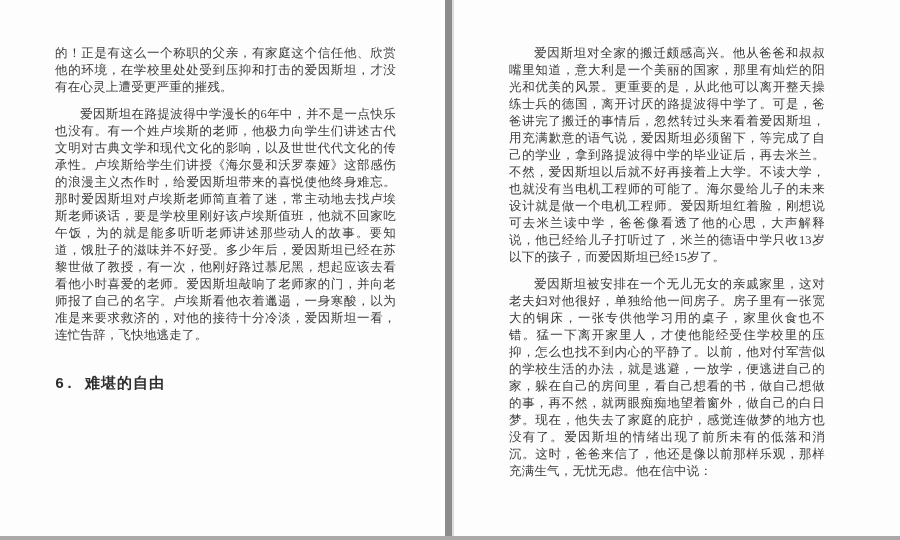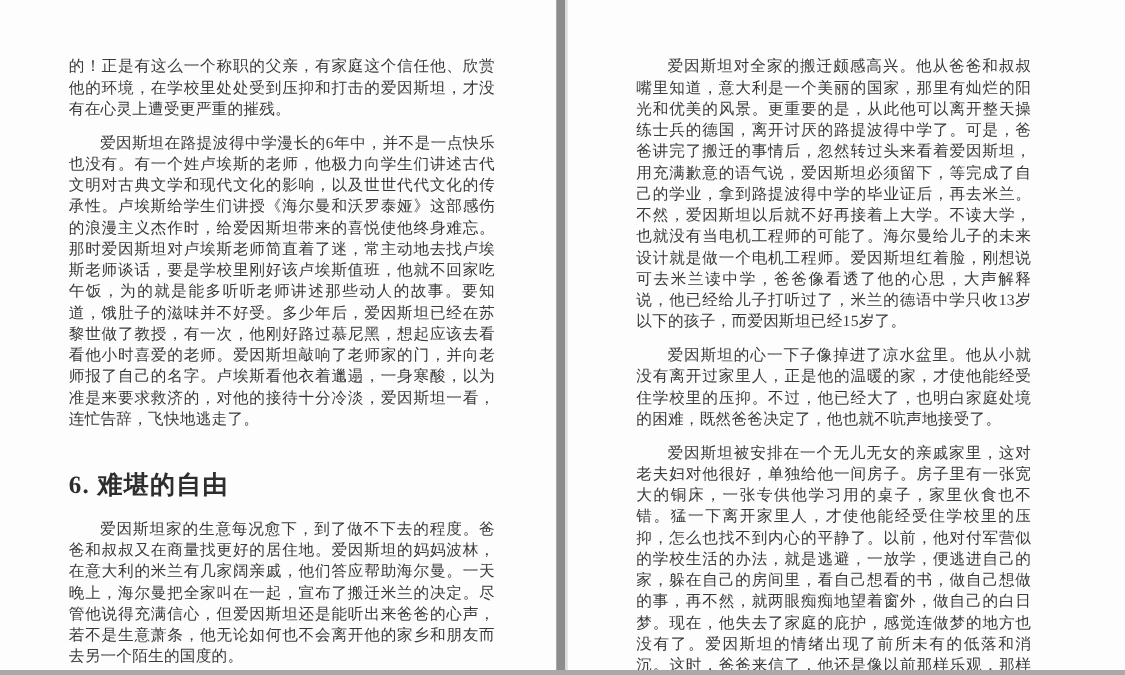--- a/index.html
+++ b/index.html
@@ -46,50 +46,49 @@
     line-height: 17px;
     text-align: justify;
     text-indent: 2em;
     letter-spacing: 0.2px;
     overflow-wrap: break-word;
   }
   .page p.continuation {
     text-indent: 0;
   }
   .page h2 {
-    font-size: 20px;
+    font-size: 15px;
     font-weight: bold;
     color: #2e2e2e;
     margin: 30px 0 14px 0;
     letter-spacing: 1px;
+    font-family: Liberation Mono, monospace;
   }
   .bottom-edge {
     position: absolute;
     left: 0;
     bottom: 0;
     width: 900px;
     height: 4px;
     background: #a9a9a9;
   }
 </style>
 </head>
 <body>
 
 <div class="book">
 
   <div class="page page-left">
     <p class="continuation">的！正是有这么一个称职的父亲，有家庭这个信任他、欣赏他的环境，在学校里处处受到压抑和打击的爱因斯坦，才没有在心灵上遭受更严重的摧残。</p>
     <p>爱因斯坦在路提波得中学漫长的6年中，并不是一点快乐也没有。有一个姓卢埃斯的老师，他极力向学生们讲述古代文明对古典文学和现代文化的影响，以及世世代代文化的传承性。卢埃斯给学生们讲授《海尔曼和沃罗泰娅》这部感伤的浪漫主义杰作时，给爱因斯坦带来的喜悦使他终身难忘。那时爱因斯坦对卢埃斯老师简直着了迷，常主动地去找卢埃斯老师谈话，要是学校里刚好该卢埃斯值班，他就不回家吃午饭，为的就是能多听听老师讲述那些动人的故事。要知道，饿肚子的滋味并不好受。多少年后，爱因斯坦已经在苏黎世做了教授，有一次，他刚好路过慕尼黑，想起应该去看看他小时喜爱的老师。爱因斯坦敲响了老师家的门，并向老师报了自己的名字。卢埃斯看他衣着邋遢，一身寒酸，以为准是来要求救济的，对他的接待十分冷淡，爱因斯坦一看，连忙告辞，飞快地逃走了。</p>
     <h2>6. 难堪的自由</h2>
-    <p>爱因斯坦家的生意每况愈下，到了做不下去的程度。爸爸和叔叔又在商量找更好的居住地。爱因斯坦的妈妈波林，在意大利的米兰有几家阔亲戚，他们答应帮助海尔曼。一天晚上，海尔曼把全家叫在一起，宣布了搬迁米兰的决定。尽管他说得充满信心，但爱因斯坦还是能听出来爸爸的心声，若不是生意萧条，他无论如何也不会离开他的家乡和朋友而去另一个陌生的国度的。</p>
   </div>
 
   <div class="gutter"></div>
 
   <div class="page page-right">
     <p>爱因斯坦对全家的搬迁颇感高兴。他从爸爸和叔叔嘴里知道，意大利是一个美丽的国家，那里有灿烂的阳光和优美的风景。更重要的是，从此他可以离开整天操练士兵的德国，离开讨厌的路提波得中学了。可是，爸爸讲完了搬迁的事情后，忽然转过头来看着爱因斯坦，用充满歉意的语气说，爱因斯坦必须留下，等完成了自己的学业，拿到路提波得中学的毕业证后，再去米兰。不然，爱因斯坦以后就不好再接着上大学。不读大学，也就没有当电机工程师的可能了。海尔曼给儿子的未来设计就是做一个电机工程师。爱因斯坦红着脸，刚想说可去米兰读中学，爸爸像看透了他的心思，大声解释说，他已经给儿子打听过了，米兰的德语中学只收13岁以下的孩子，而爱因斯坦已经15岁了。</p>
-    <p>爱因斯坦的心一下子像掉进了凉水盆里。他从小就没有离开过家里人，正是他的温暖的家，才使他能经受住学校里的压抑。不过，他已经大了，也明白家庭处境的困难，既然爸爸决定了，他也就不吭声地接受了。</p>
     <p>爱因斯坦被安排在一个无儿无女的亲戚家里，这对老夫妇对他很好，单独给他一间房子。房子里有一张宽大的铜床，一张专供他学习用的桌子，家里伙食也不错。猛一下离开家里人，才使他能经受住学校里的压抑，怎么也找不到内心的平静了。以前，他对付军营似的学校生活的办法，就是逃避，一放学，便逃进自己的家，躲在自己的房间里，看自己想看的书，做自己想做的事，再不然，就两眼痴痴地望着窗外，做自己的白日梦。现在，他失去了家庭的庇护，感觉连做梦的地方也没有了。爱因斯坦的情绪出现了前所未有的低落和消沉。这时，爸爸来信了，他还是像以前那样乐观，那样充满生气，无忧无虑。他在信中说：</p>
   </div>
 
 </div>
 
 <div class="bottom-edge"></div>
 
 </body></html>

